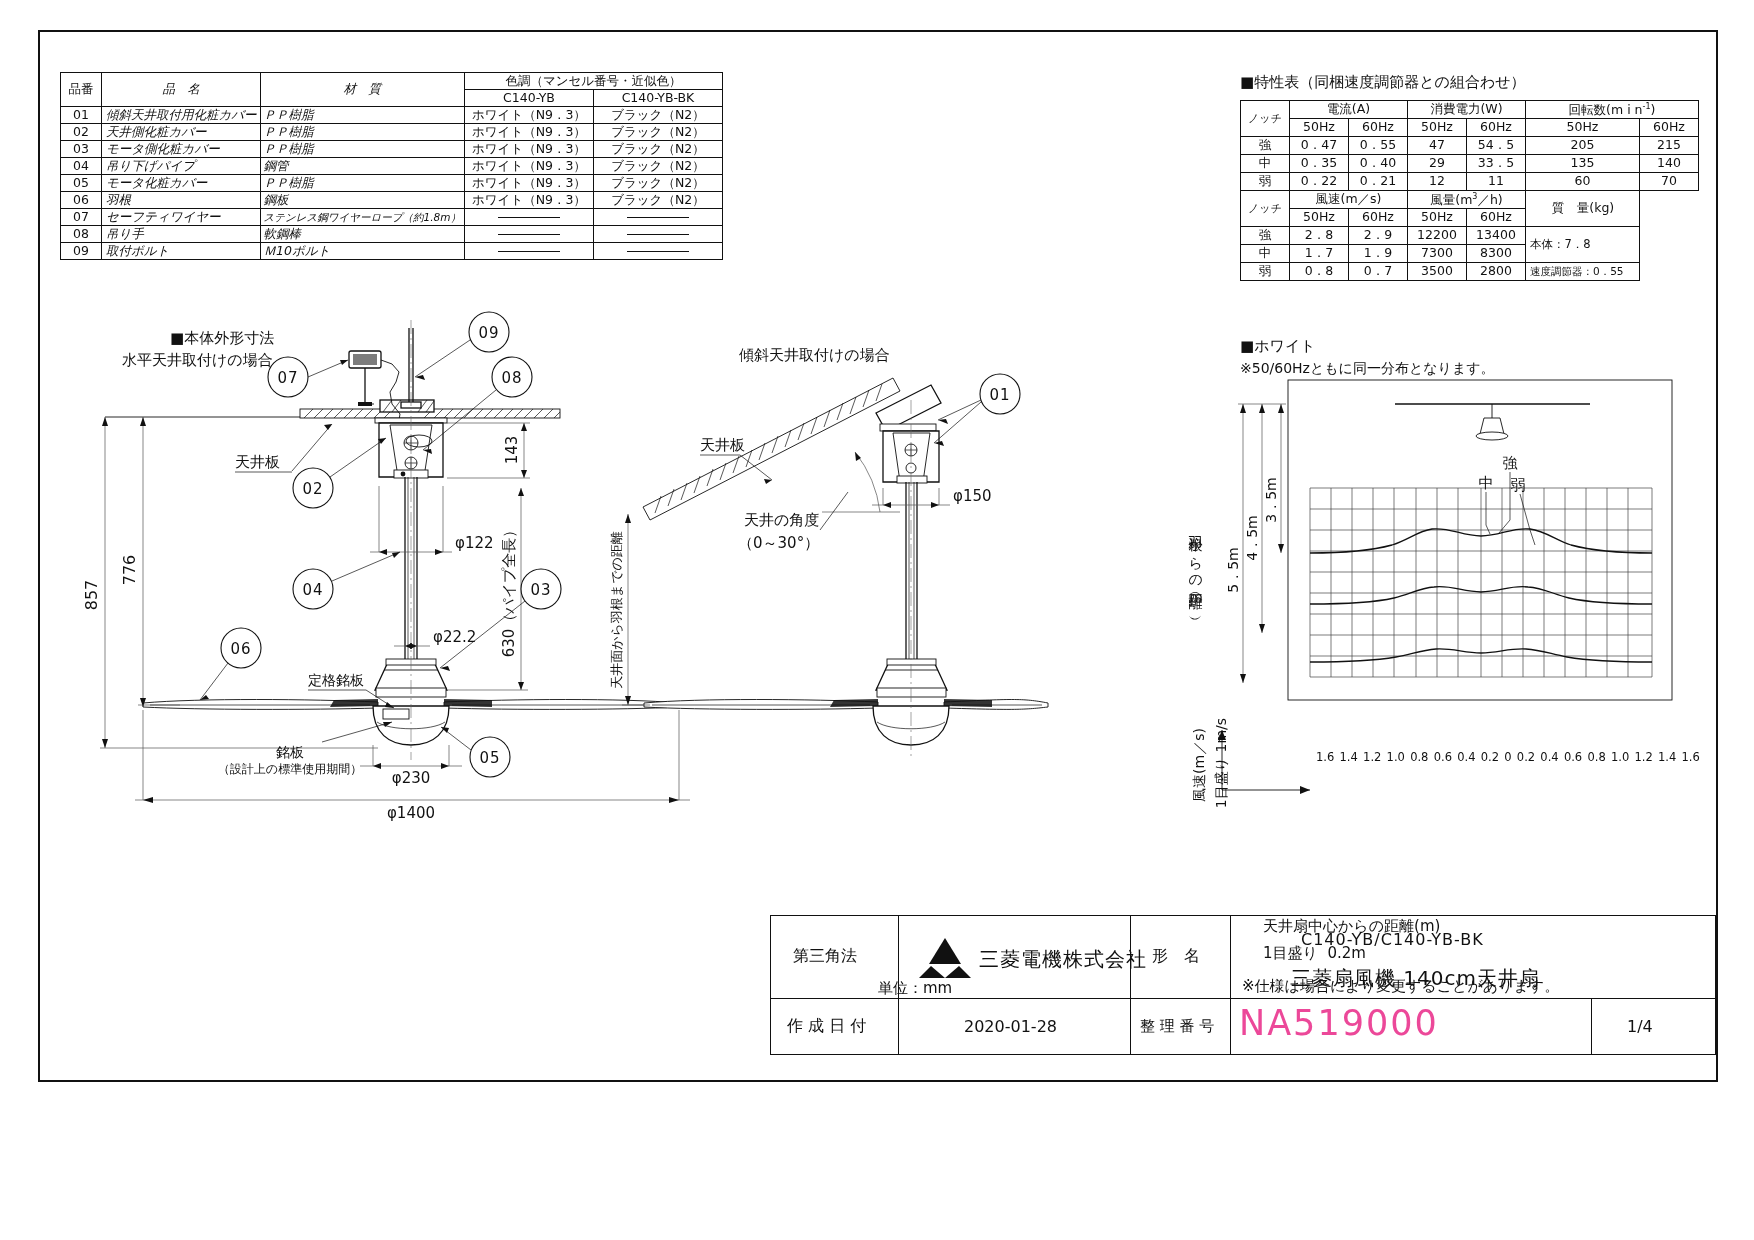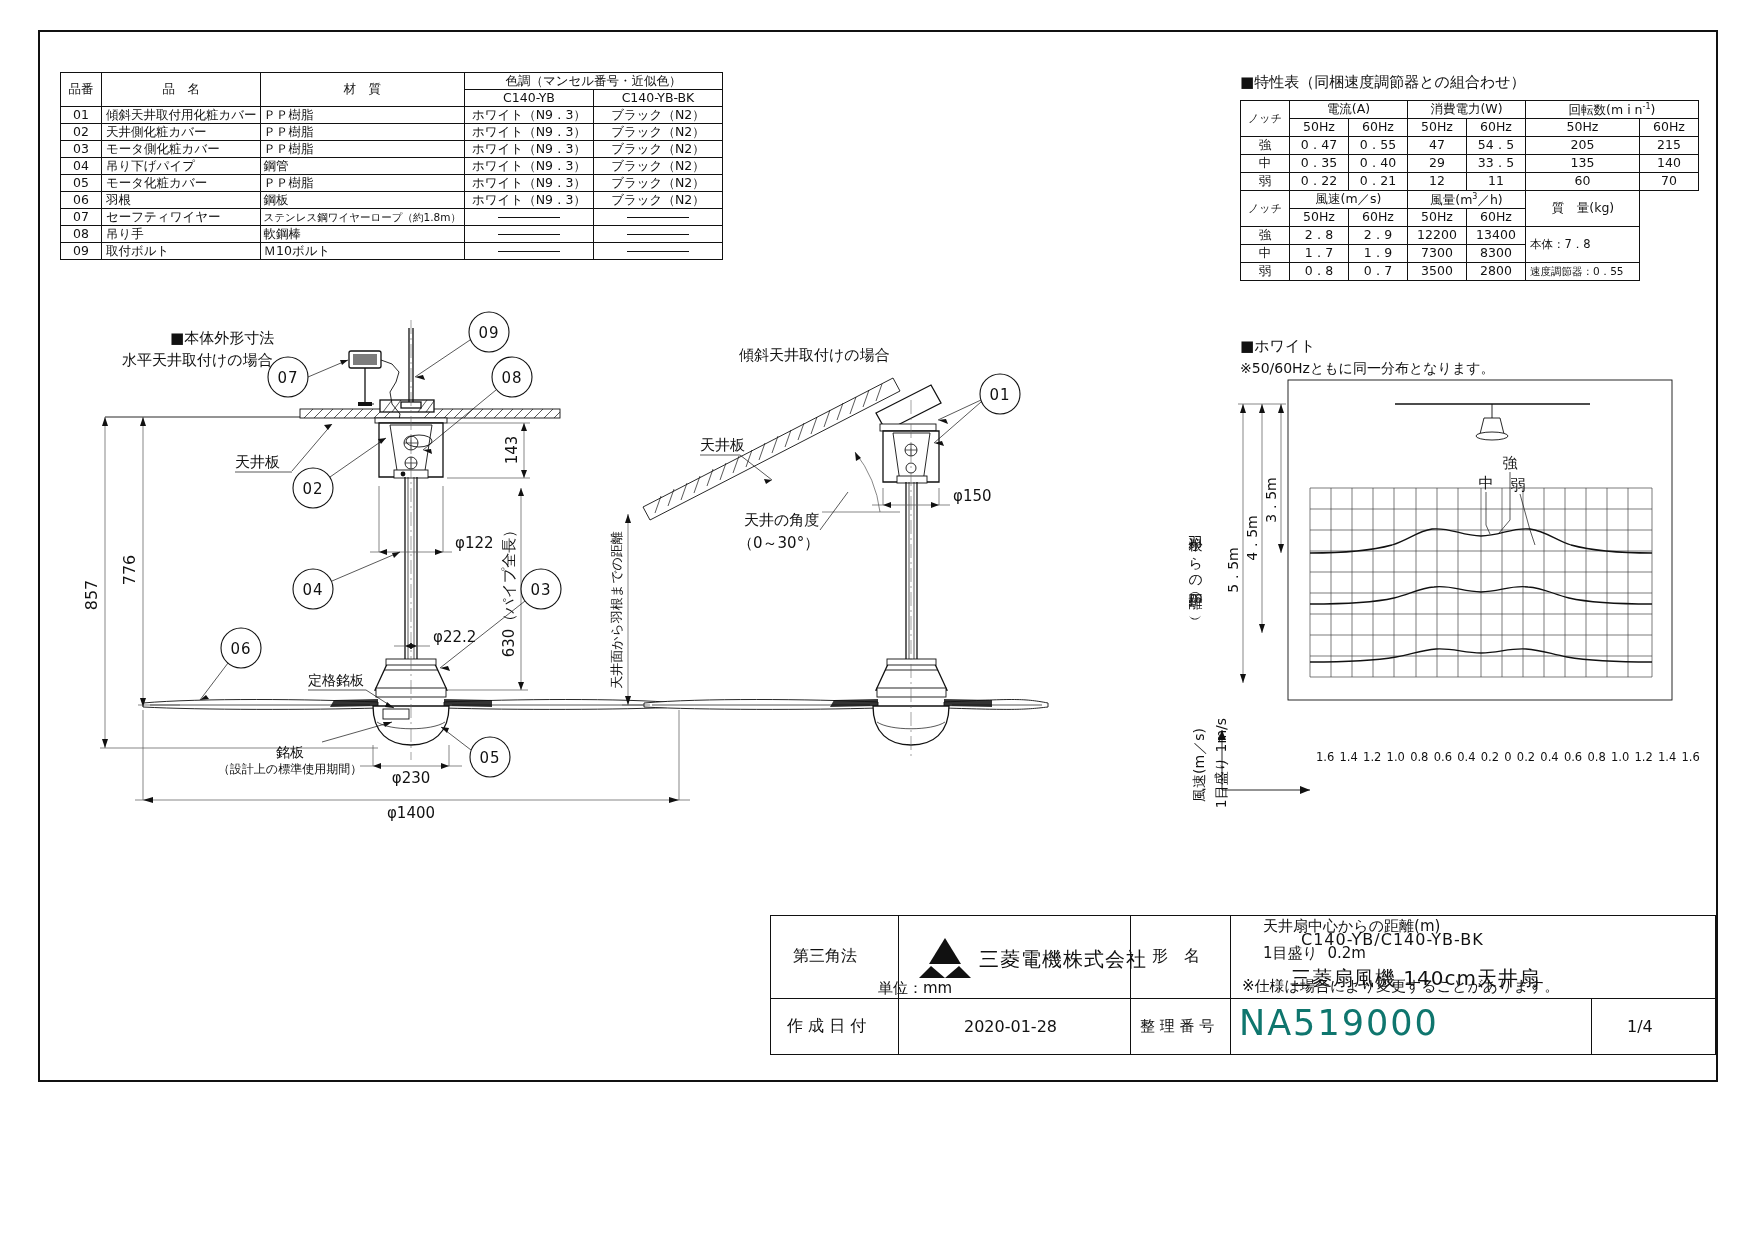--- a/index.html
+++ b/index.html
@@ -15,22 +15,22 @@
   table{border-collapse:collapse;}
   table td,table th{
     border:1px solid #111;font-weight:normal;padding:0 3px;
     font-size:12.5px;line-height:1.0;text-align:center;white-space:nowrap;
   }
 
   
   #parts-table{position:absolute;left:60px;top:72px;}
   #parts-table td,#parts-table th{height:16px;}
   #parts-table .c-no{width:34px;}
-  #parts-table .c-name{width:150px;text-align:left;padding-left:4px;}
-  #parts-table .c-mat{width:160px;text-align:left;}
+  #parts-table .c-name{width:150px;text-align:left;padding-left:4px;font-style:italic;}
+  #parts-table .c-mat{width:160px;text-align:left;font-style:italic;}
   #parts-table .c-col{width:122px;}
   .dash{display:inline-block;width:62px;border-top:1px solid #111;height:0;vertical-align:middle;}
 
   
   #spec-table{position:absolute;left:1240px;top:100px;}
   #spec-table td{height:17px;font-size:12.5px;}
   #spec-table .n{width:42px;}
   #spec-table .v{width:52px;}
   #spec-table .w{width:106px;text-align:left;padding-left:4px;font-size:11.5px;}
   .sup{font-size:8px;vertical-align:super;}
@@ -722,17 +722,17 @@
     </svg>
     <div class="tbtxt" style="left:208px;top:30px;font-size:20px;letter-spacing:1px;">三菱電機株式会社</div>
 
     <div class="tbtxt" style="left:381px;top:30px;font-size:16px;">形　名</div>
     <div class="tbtxt" style="left:530px;top:14px;font-size:16px;letter-spacing:1px;">C140-YB/C140-YB-BK</div>
     <div class="tbtxt" style="left:520px;top:49px;font-size:20px;letter-spacing:1px;">三菱扇風機  140cm天井扇</div>
 
     <div class="tbtxt" style="left:16px;top:100px;font-size:16px;">作 成 日 付</div>
     <div class="tbtxt" style="left:193px;top:101px;font-size:16px;">2020-01-28</div>
     <div class="tbtxt" style="left:369px;top:101px;font-size:15px;">整 理 番 号</div>
-    <div class="tbtxt" style="left:468px;top:87px;font-size:35px;letter-spacing:2px;color:#0f766e;">NA519000</div>
+    <div class="tbtxt" style="left:468px;top:87px;font-size:35px;letter-spacing:2px;color:#ec4899;">NA519000</div>
     <div class="tbtxt" style="left:856px;top:101px;font-size:16px;">1/4</div>
   </div>
 
 </div>
 
 </body></html>

